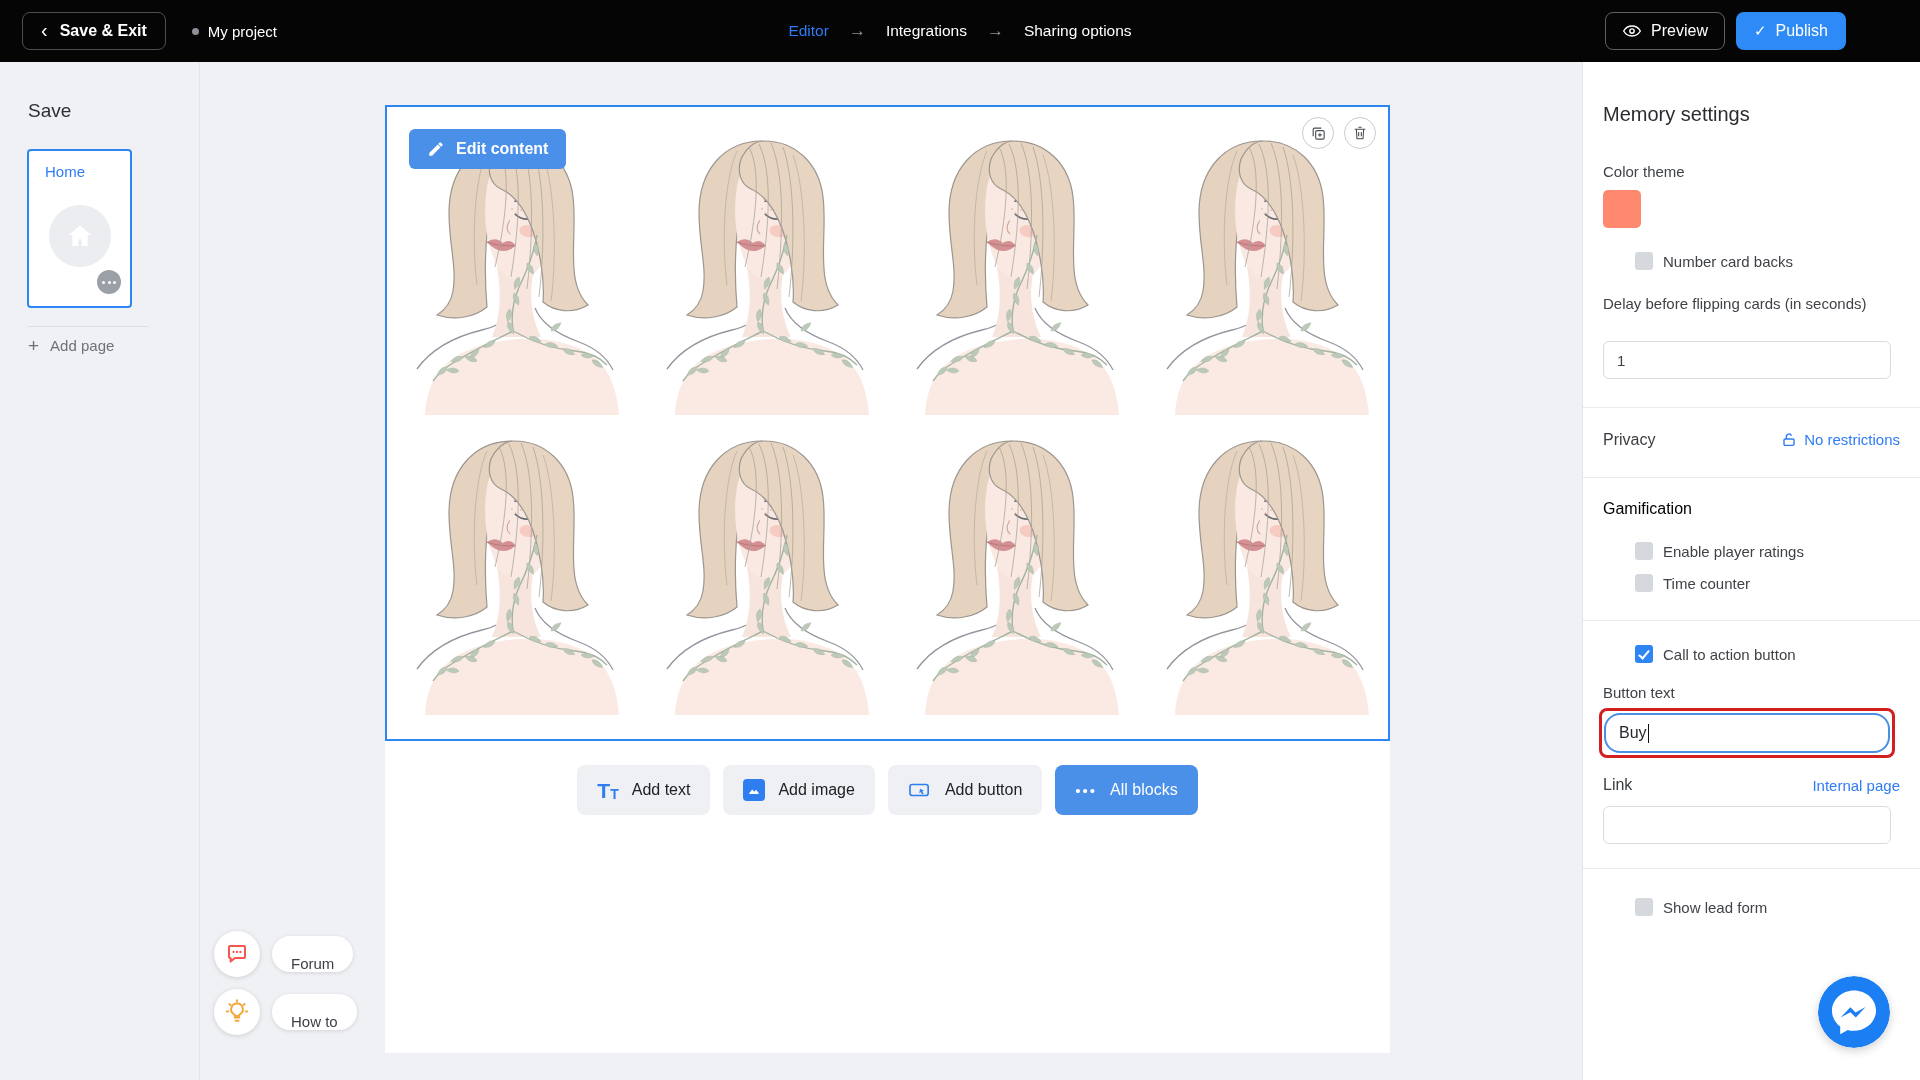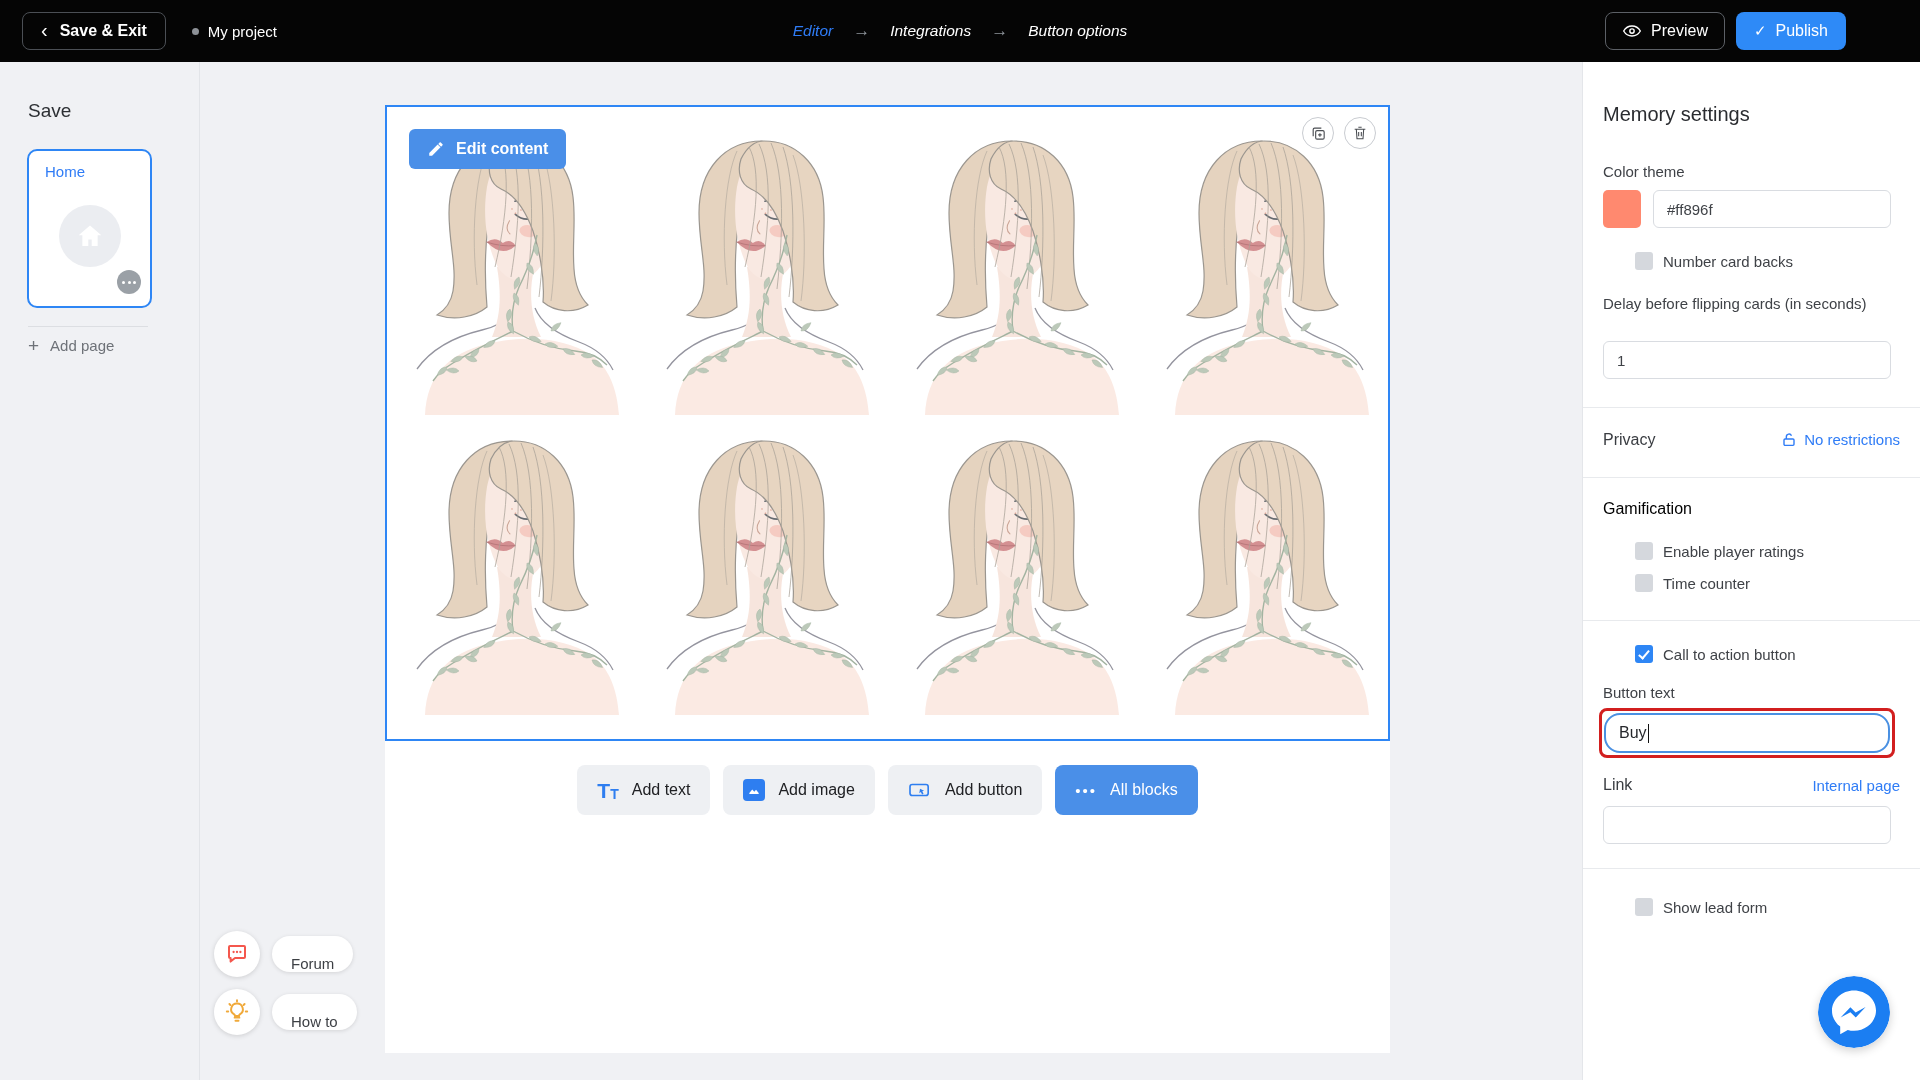--- a/index.html
+++ b/index.html
@@ -9,39 +9,39 @@
   
   .topbar { position:absolute; top:0; left:0; width:1920px; height:62px;
     background:#050505; display:flex; align-items:center; color:#fff; z-index:50; }
   .save-exit { margin-left:22px; height:38px; padding:0 18px; display:flex; align-items:center;
     gap:12px; border:1px solid #4b4f55; border-radius:8px; background:transparent; color:#fff;
     font-size:16px; font-weight:700; cursor:pointer; }
   .save-exit .chev { font-size:20px; font-weight:400; line-height:1; margin-top:-2px; }
   .project { margin-left:26px; display:flex; align-items:center; gap:9px; font-size:15px; }
   .project .dot { width:7px; height:7px; border-radius:50%; background:#8d9197; }
   .centernav { position:absolute; left:50%; top:0; transform:translateX(-50%); height:62px;
-    display:flex; align-items:center; gap:20px; font-size:15.5px;font-style:italic; }
+    display:flex; align-items:center; gap:20px; font-size:15.5px; }
   .centernav .navitem { color:#fff; cursor:pointer; }
   .centernav .navitem.active { color:var(--accent-blue); }
   .centernav .arrow { color:#8f959c; font-size:17px; }
   .topbar-right { margin-left:auto; margin-right:74px; display:flex; gap:11px; }
   .btn-preview { height:38px; padding:0 16px; display:flex; align-items:center; gap:9px;
     border:1px solid #5c6066; border-radius:8px; background:transparent; color:#fff;
     font-size:16px; cursor:pointer; }
   .btn-publish { height:38px; padding:0 18px; display:flex; align-items:center; gap:9px;
     border:none; border-radius:8px; background:var(--publish-blue); color:#fff;
     font-size:16px; cursor:pointer; }
   .btn-publish .check { font-size:15px; }
 
   
   .sidebar { position:absolute; top:62px; left:0; width:200px; bottom:0;
     background:#f0f1f4; border-right:1px solid #e2e4e8; }
   .pages-title { position:absolute; top:38px; left:28px; font-size:19px; color:#2c2f33; }
-  .page-card { position:absolute; top:87px; left:27px; width:125px; height:159px;
-    background:#fff; border:2px solid var(--card-border-blue); border-radius:10px; cursor:pointer; }
+  .page-card { position:absolute; top:87px; left:27px; width:105px; height:159px;
+    background:#fff; border:2px solid var(--card-border-blue); border-radius:4px; cursor:pointer; }
   .page-card .pname { position:absolute; top:12px; left:16px; font-size:15px; color:var(--accent-blue); }
   .page-card .home-circle { position:absolute; top:54px; left:50%; transform:translateX(-50%);
     width:62px; height:62px; border-radius:50%; background:#ebedf1;
     display:flex; align-items:center; justify-content:center; }
   .page-card .dots-btn { position:absolute; right:9px; bottom:12px; width:24px; height:24px;
     border-radius:50%; background:#9aa0a6; display:flex; align-items:center; justify-content:center;
     gap:2.5px; cursor:pointer; }
   .page-card .dots-btn i { width:3px; height:3px; border-radius:50%; background:#fff; }
   .sidebar-divider { position:absolute; top:264px; left:28px; width:120px; height:1px; background:#dcdee2; }
   .add-page { position:absolute; top:274px; left:28px; display:flex; align-items:center; gap:11px;
@@ -189,21 +189,21 @@
   </button>
   <div class="project">
     <span class="dot"></span>
     <span>My project</span>
   </div>
   <div class="centernav">
     <span class="navitem active">Editor</span>
     <span class="arrow">→</span>
     <span class="navitem">Integrations</span>
     <span class="arrow">→</span>
-    <span class="navitem">Button options</span>
+    <span class="navitem">Sharing options</span>
   </div>
   <div class="topbar-right">
     <button class="btn-preview">
       <svg width="20" height="20" viewBox="0 0 24 24" fill="none" stroke="#fff" stroke-width="1.7">
         <path d="M2 12s3.5-6 10-6 10 6 10 6-3.5 6-10 6S2 12 2 12z"></path>
           <circle cx="12" cy="12" r="2.6"></circle>
       </svg>
       <span>Preview</span>
     </button>
     <button class="btn-publish">
@@ -338,21 +338,20 @@
   <div class="help-pill" id="howto-pill">
     <span>How to</span>
   </div>
 </div>
 
 <div class="panel">
   <div class="abs panel-title">Memory settings</div>
 
   <div class="abs lbl" style="top:101px;left:20px">Color theme</div>
   <div class="abs swatch"></div>
-  <input class="abs tinput" style="top: 128px; left: 70px; width: 238px;" value="#ff896f">
 
   <div class="abs chkrow" style="top:190px;left:20px">
     <div class="checkbox"></div>
     <span class="lbl">Number card backs</span>
   </div>
 
   <div class="abs lbl" style="top:232px;left:20px;width:278px;line-height:1.35">Delay before flipping cards (in seconds)</div>
   <input class="abs tinput" style="top: 279px; left: 20px; width: 288px;" value="1">
 
   <div class="abs divider" style="top:345px"></div>

